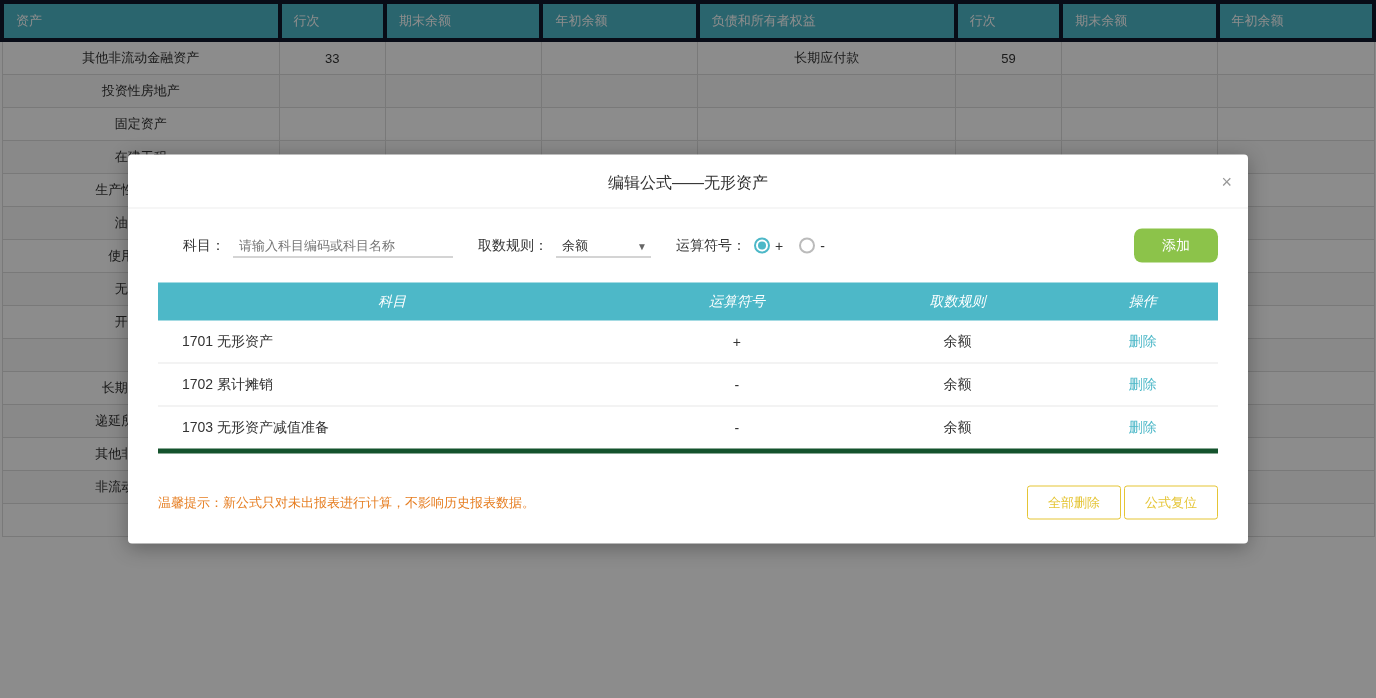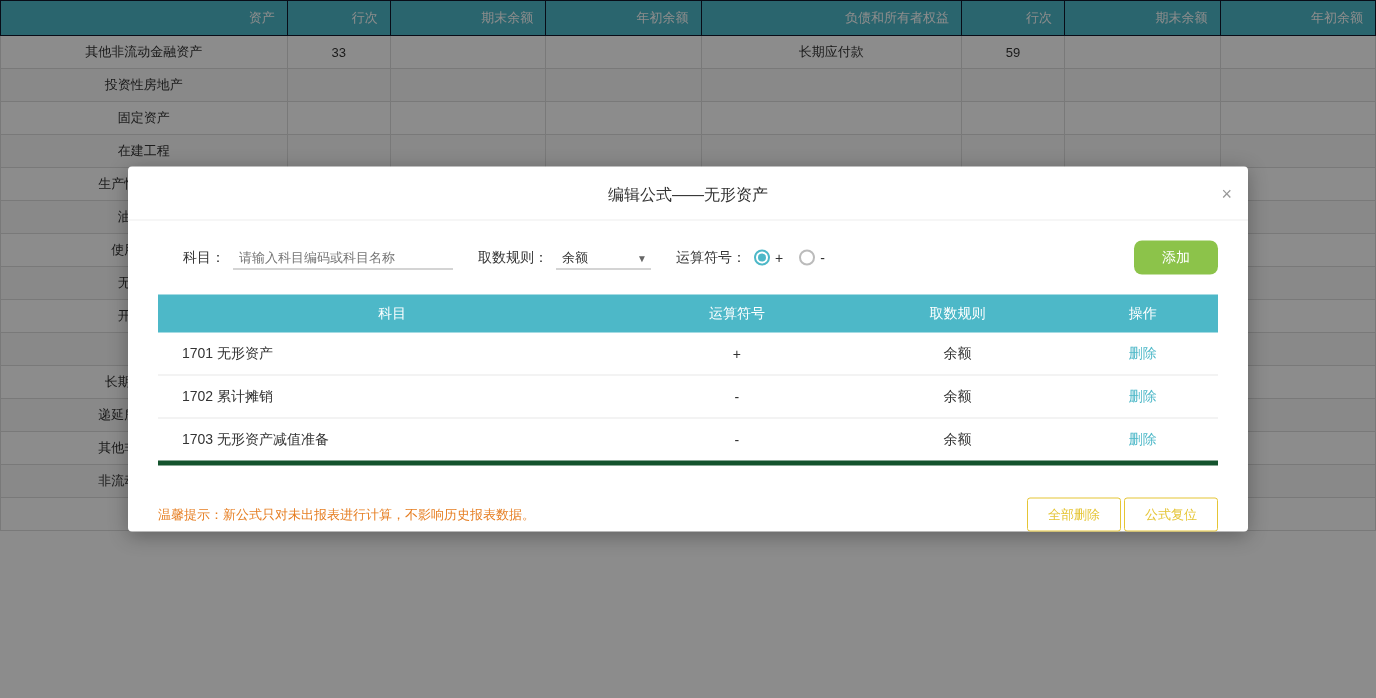--- a/index.html
+++ b/index.html
@@ -25,22 +25,22 @@
     .bg-table {
       width: 100%;
       border-collapse: collapse;
       font-size: 13px;
     }
 
     .bg-table th {
       background: #4db8c8;
       color: #fff;
       padding: 8px 12px;
-      border: 1px solid #0f172a;
-      text-align: right;
+      border: 4px solid #0f172a;
+      text-align: left;
       font-weight: normal;
     }
 
     .bg-table td {
       padding: 7px 12px;
       border: 1px solid #ddd;
       color: #333;
       text-align: center;
     }
 
@@ -61,20 +61,21 @@
     .modal {
       position: absolute;
       top: 50%;
       left: 50%;
       transform: translate(-50%, -50%);
       width: 1120px;
       background: #fff;
       border-radius: 4px;
       box-shadow: 0 4px 20px rgba(0,0,0,0.3);
       z-index: 20;
+      padding-bottom: 24px;
     }
 
     .modal-header {
       display: flex;
       align-items: center;
       justify-content: center;
       padding: 18px 20px 14px;
       border-bottom: 1px solid #eee;
       position: relative;
     }
@@ -227,20 +228,21 @@
     .modal-table thead tr {
       background: #4db8c8;
     }
 
     .modal-table thead th {
       color: #fff;
       padding: 10px 16px;
       text-align: center;
       font-weight: normal;
       font-size: 14px;
+      font-style: italic;
     }
 
     .modal-table tbody tr {
       border-bottom: 1px solid #e8e8e8;
     }
 
     .modal-table tbody tr:last-child {
       border-bottom: 5px solid #14532d;
     }
 

